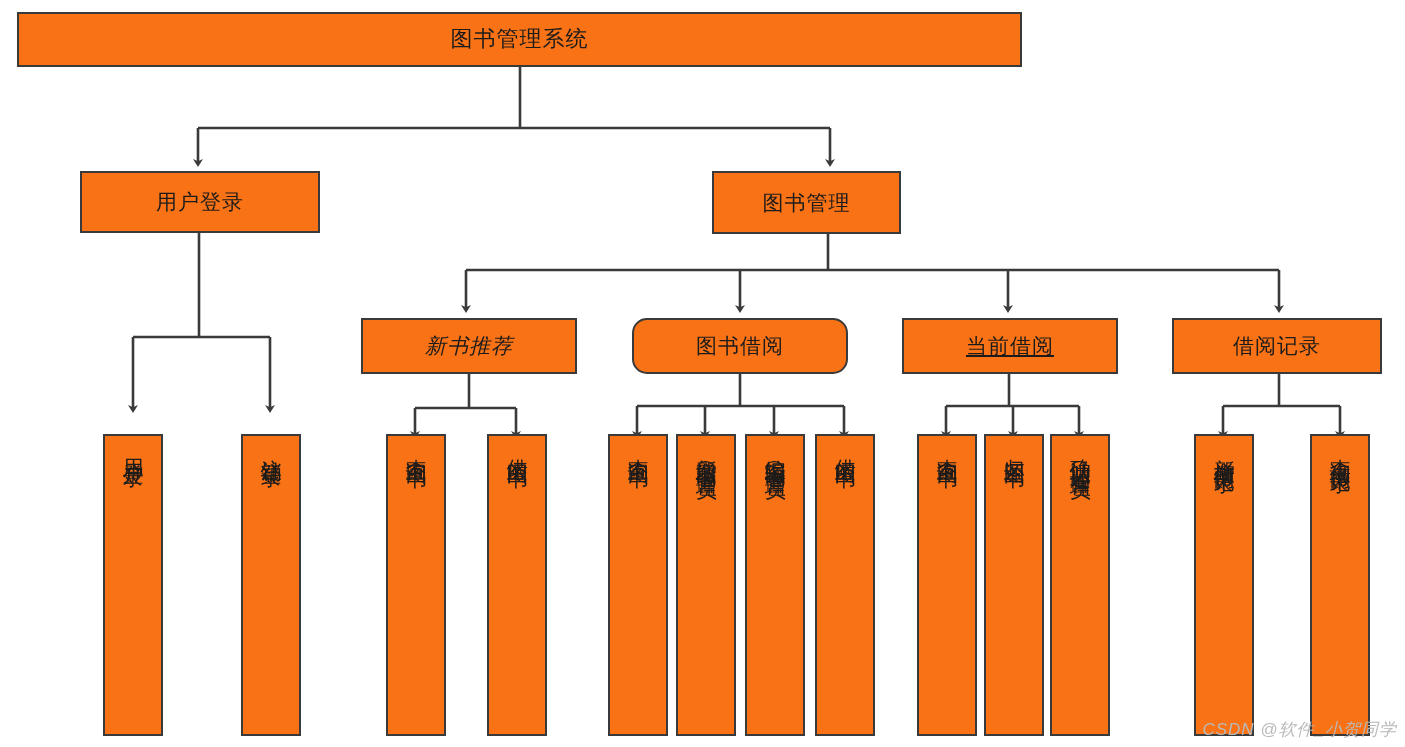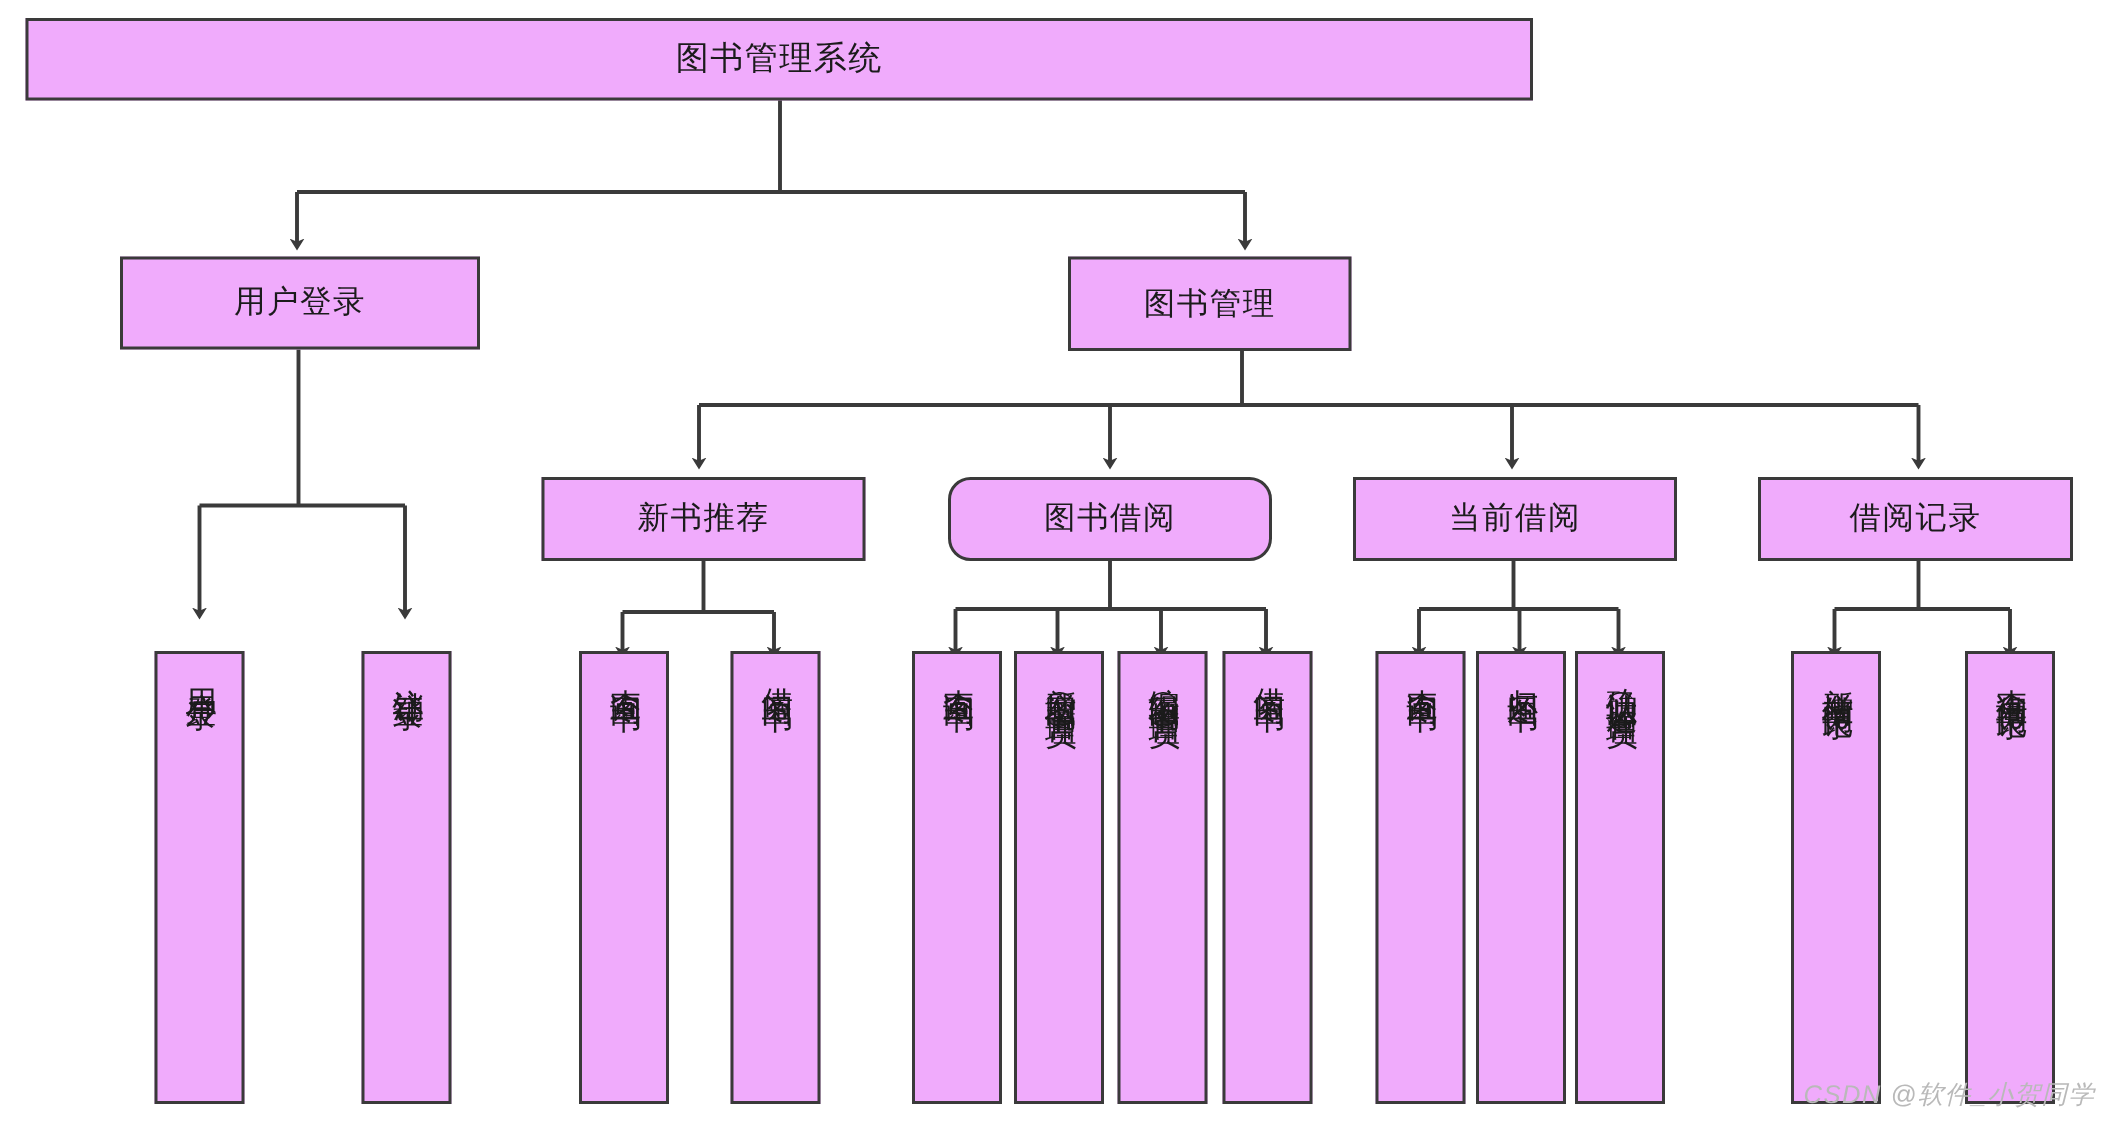--- a/index.html
+++ b/index.html
@@ -22,21 +22,21 @@
     position: absolute;
     left: 0;
     top: 0;
     width: 1405px;
     height: 747px;
     pointer-events: none;
   }
   .node {
     position: absolute;
     box-sizing: border-box;
-    background: #f0abfc;
+    background: #f97316;
     border: 2px solid #3a3a3a;
     display: flex;
     align-items: center;
     justify-content: center;
     color: #1b1b1b;
   }
   .node.h-node {
     font-size: 21px;
     letter-spacing: 1px;
     line-height: 1.2;
@@ -132,27 +132,27 @@
     <span>图书管理系统</span>
   </div>
 
   <div class="node h-node" style="left:80px; top:171px; width:240px; height:62px;">
     <span>用户登录</span>
   </div>
   <div class="node h-node" style="left:712px; top:171px; width:189px; height:63px;">
     <span>图书管理</span>
   </div>
 
-  <div class="node h-node" style="left:361px; top:318px; width:216px; height:56px;">
+  <div class="node h-node" style="left:361px; top:318px; width:216px; height:56px;font-style:italic;">
     <span>新书推荐</span>
   </div>
   <div class="node h-node" style="left:632px; top:318px; width:216px; height:56px;border-radius:15px;">
     <span>图书借阅</span>
   </div>
-  <div class="node h-node" style="left:902px; top:318px; width:216px; height:56px;">
+  <div class="node h-node" style="left:902px; top:318px; width:216px; height:56px;text-decoration:underline;">
     <span>当前借阅</span>
   </div>
   <div class="node h-node" style="left:1172px; top:318px; width:210px; height:56px;">
     <span>借阅记录</span>
   </div>
 
   <div class="node v-node" style="left:103px; top:434px; width:60px; height:302px;">
     <span class="vtext">用户登录</span>
   </div>
   <div class="node v-node" style="left:241px; top:434px; width:60px; height:302px;">

